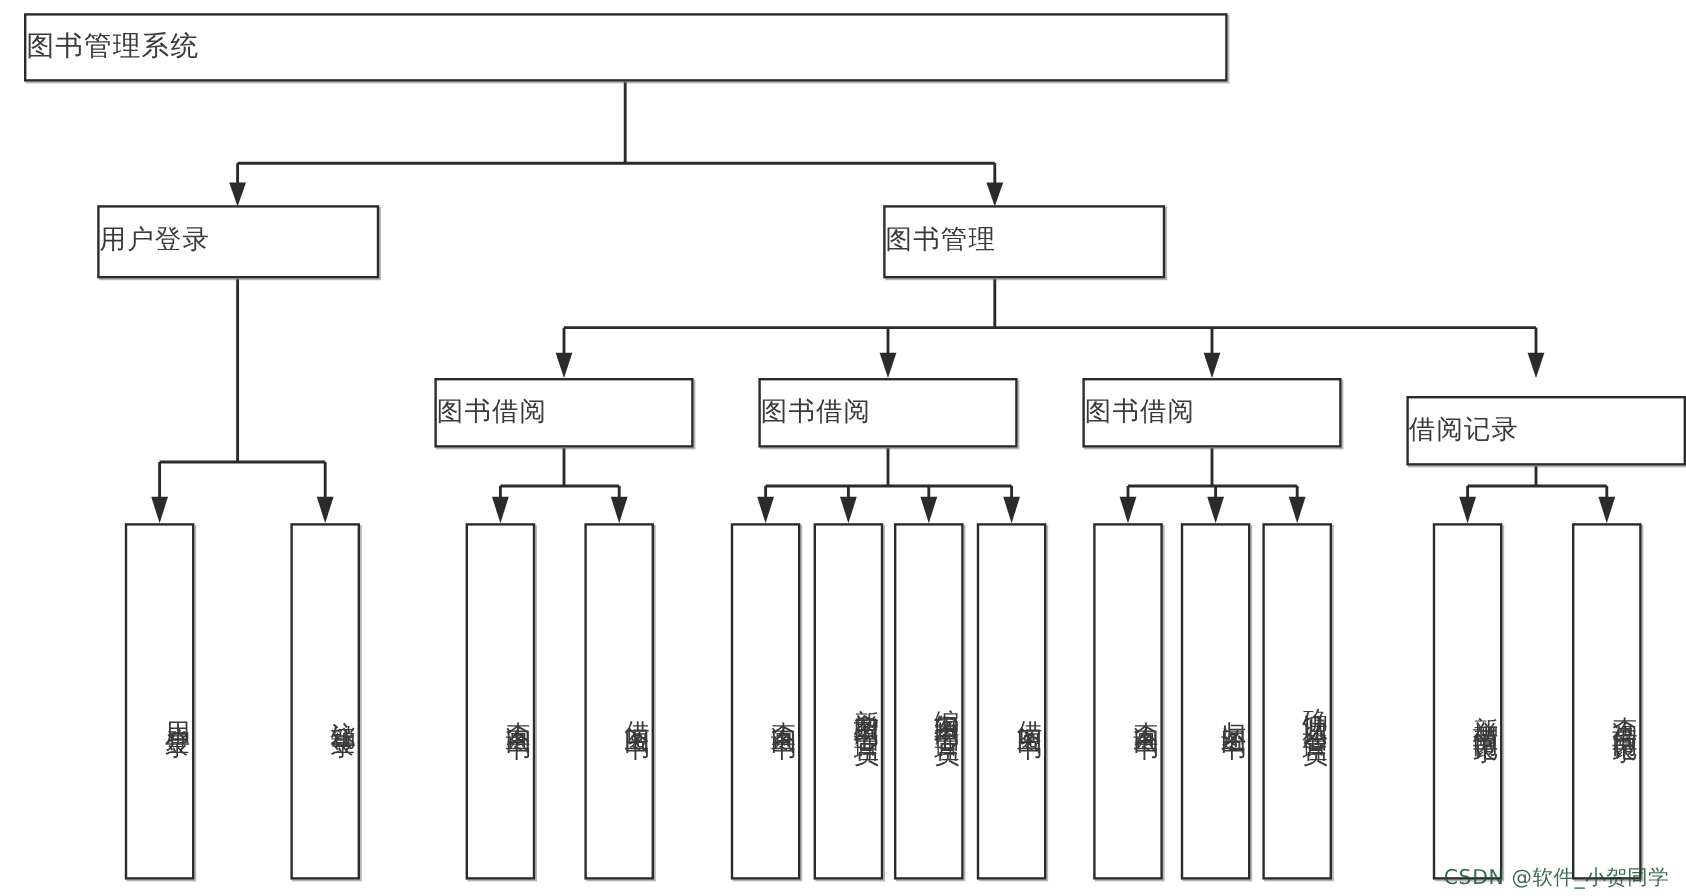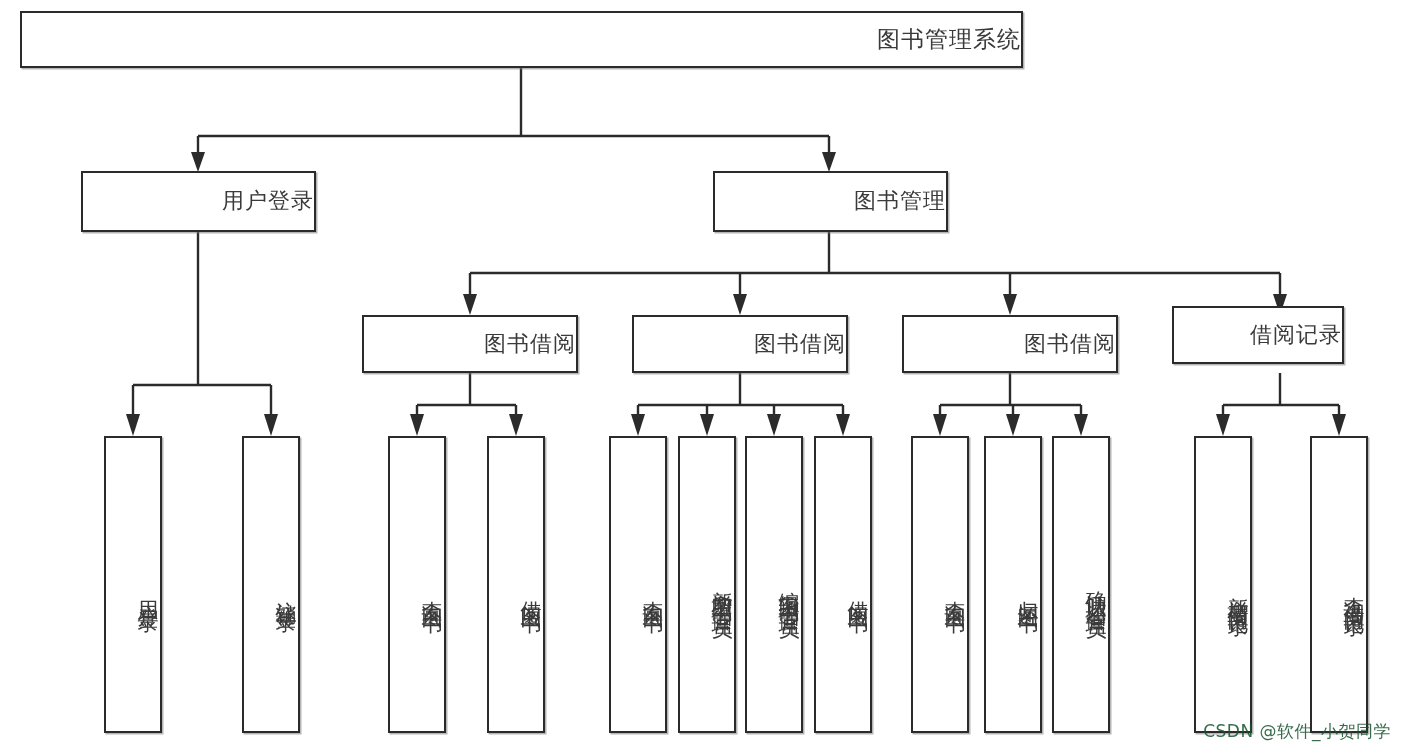--- a/index.html
+++ b/index.html
@@ -15,21 +15,21 @@
     position:absolute;left:0;top:0;width:1405px;height:747px;
   }
   .node{
     position:absolute;
     box-sizing:border-box;
     background:#ffffff;
     border:2px solid #2b2b2b;
     box-shadow:1.5px 1.5px 0 rgba(120,120,120,.55);
     display:flex;
     align-items:center;
-    justify-content:flex-end;
+    justify-content:flex-start;
     color:#3a3a3a;
     letter-spacing:1px;
   }
   .node.horiz{
     font-size:22px;
     line-height:1.1;
   }
   .node.vert{
     writing-mode:vertical-rl;
     text-orientation:upright;
@@ -145,33 +145,33 @@
     </g>
   </svg>
 
   <div id="nodes-layer">
       <div class="node horiz" id="root-node" style="left: 20px; top: 11px; width: 1003px; height: 57px;">
         <span class="label">图书管理系统</span>
       </div>
       <div class="node horiz" id="node-login" style="left: 81px; top: 171px; width: 235px; height: 61px;">
         <span class="label">用户登录</span>
       </div>
-      <div class="node horiz" id="node-bookmgmt" style="left: 713px; top: 171px; width: 235px; height: 61px;">
+      <div class="node horiz" id="node-bookmgmt" style="left: 736px; top: 171px; width: 235px; height: 61px;">
         <span class="label">图书管理</span>
       </div>
       <div class="node horiz" id="node-newbook" style="left: 362px; top: 315px; width: 216px; height: 58px;">
         <span class="label">图书借阅</span>
       </div>
       <div class="node horiz" id="node-borrow" style="left: 632px; top: 315px; width: 216px; height: 58px;">
         <span class="label">图书借阅</span>
       </div>
       <div class="node horiz" id="node-current" style="left: 902px; top: 315px; width: 216px; height: 58px;">
         <span class="label">图书借阅</span>
       </div>
-      <div class="node horiz" id="node-records" style="left: 1172px; top: 306px; width: 172px; height: 58px;">
+      <div class="node horiz" id="node-records" style="left: 1172px; top: 330px; width: 233px; height: 58px;">
         <span class="label">借阅记录</span>
       </div>
       <div class="node vert" id="node-l-login" style="left: 104px; top: 436px; width: 58px; height: 297px;">
         <span class="label">用户登录</span>
       </div>
       <div class="node vert" id="node-l-logout" style="left: 242px; top: 436px; width: 58px; height: 297px;">
         <span class="label">注销登录</span>
       </div>
       <div class="node vert" id="node-n-query" style="left: 388px; top: 436px; width: 58px; height: 297px;">
         <span class="label">查询图书</span>

